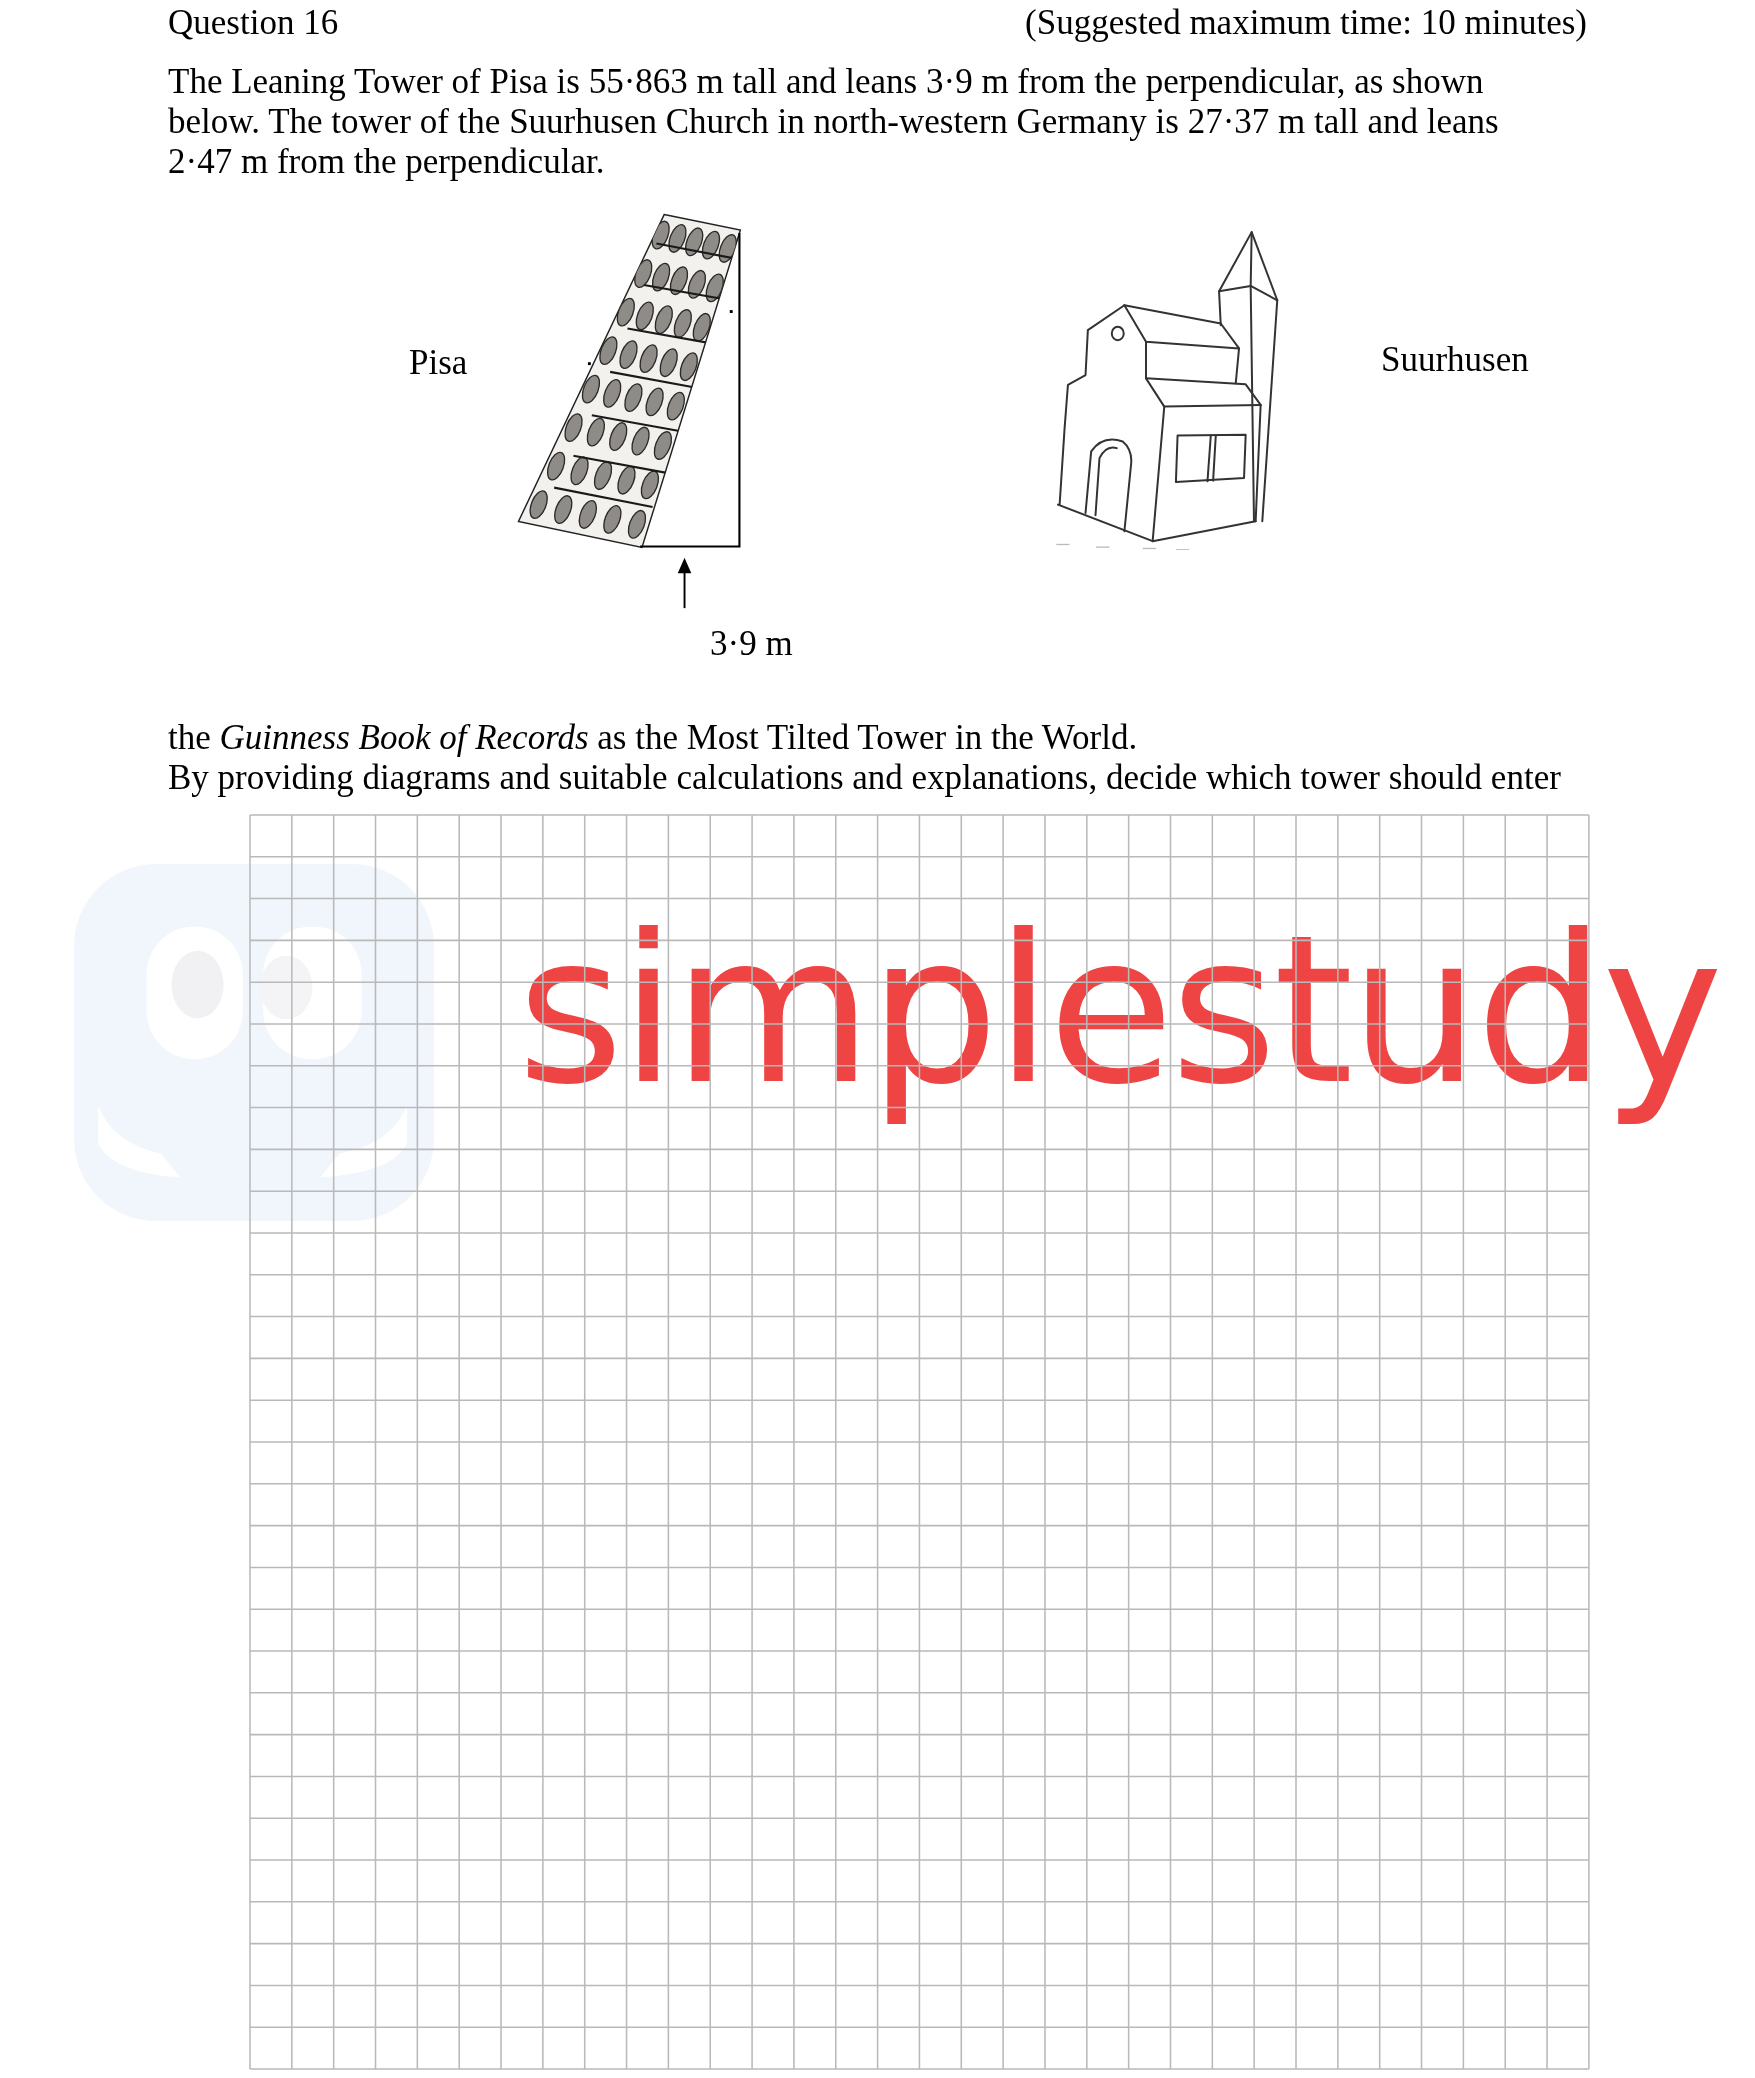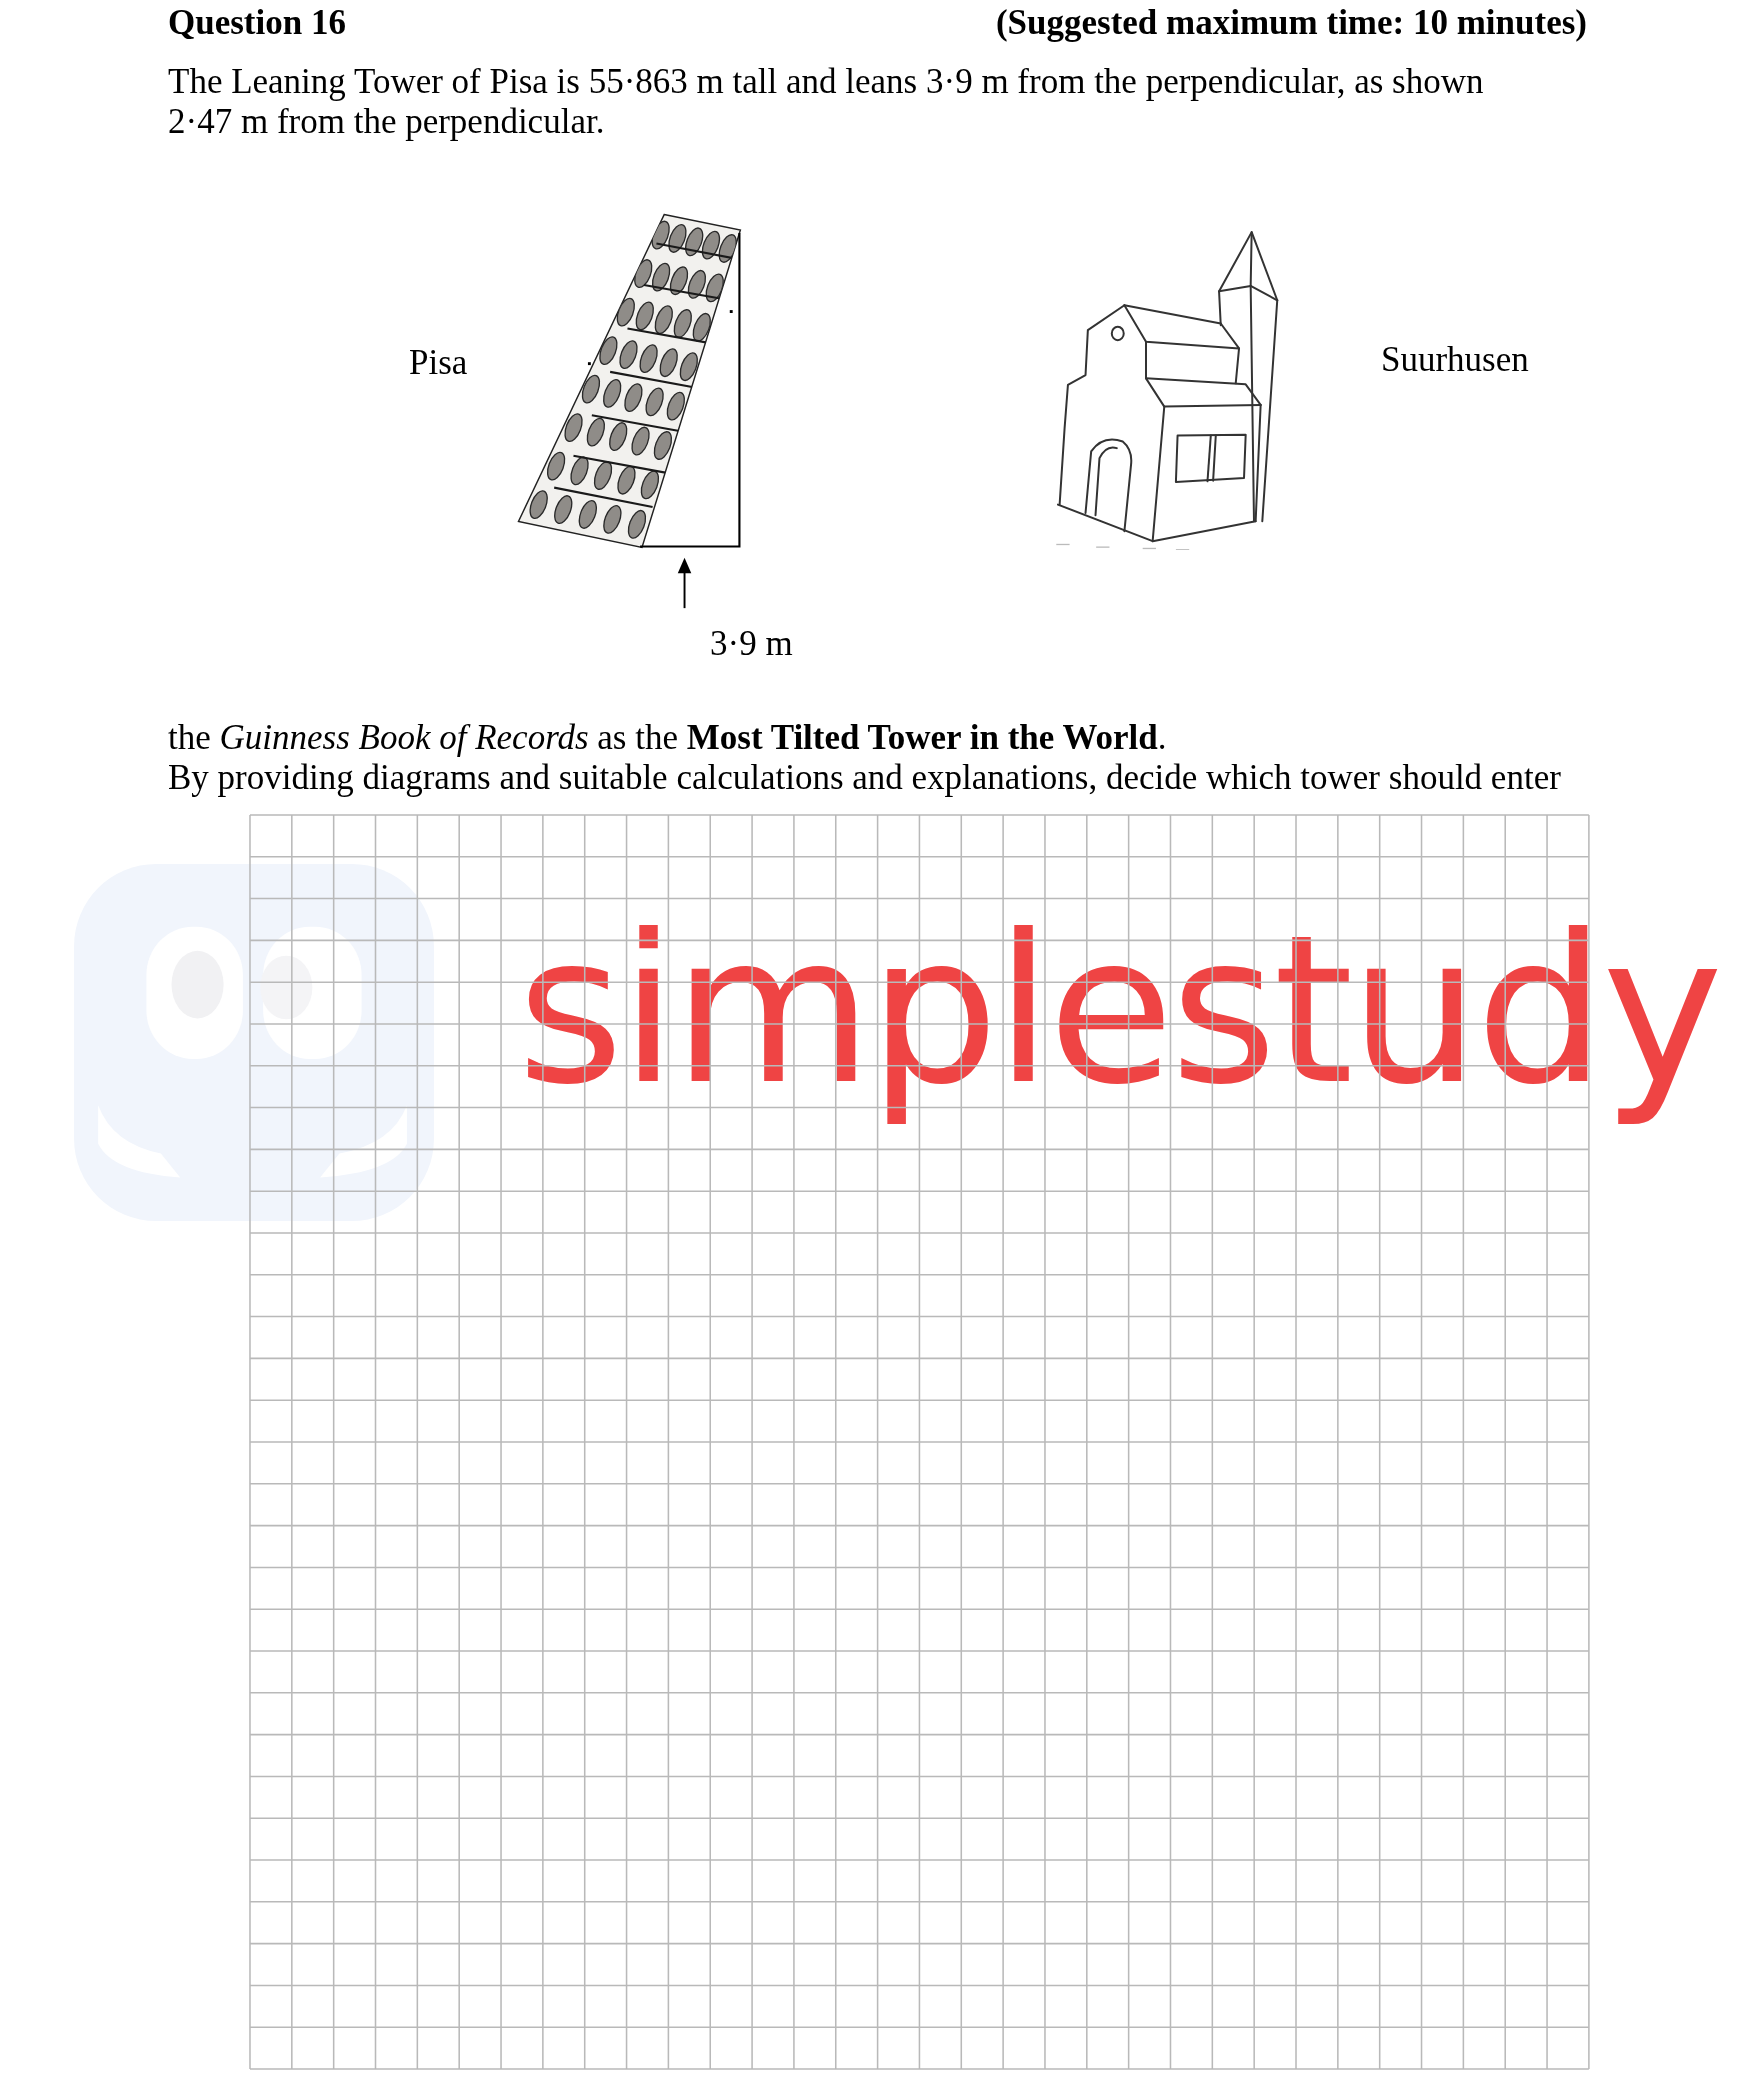--- a/index.html
+++ b/index.html
@@ -1,20 +1,20 @@
 <!DOCTYPE html>
 <html><head>
 <meta charset="utf-8">
 <style>
   html, body { margin: 0; padding: 0; background: #ffffff; }
   body { width: 1755px; height: 2079px; position: relative; overflow: hidden;
          font-family: "Liberation Serif", "DejaVu Serif", serif; color: #000; }
   .abs { position: absolute; }
   .txt { font-size: 35px; line-height: 40px; white-space: nowrap; }
-  .bold { font-weight: bold; }
+  .bold { font-weight: normal; }
   .ital { font-style: italic; }
   #watermark-logo { left: 74px; top: 864px; width: 360px; height: 357px; }
   #watermark-text { left: 517px; top: 908px; font-family: "DejaVu Sans", "Liberation Sans", sans-serif;
                     font-size: 205px; color: #ef4444; letter-spacing: -3.9px; line-height: 1; white-space: nowrap; }
   #grid { left: 249px; top: 814px; }
   #pisa-svg { left: 502px; top: 203px; }
   #church-svg { left: 1043px; top: 212px; }
   #arrow-svg { left: 671px; top: 554px; }
 </style>
 </head>
@@ -29,20 +29,21 @@
   <path d="M25 250 Q40 290 90 300 L110 325 Q40 320 25 290 Z" fill="#ffffff"></path>
   <path d="M345 250 Q330 290 275 300 L255 325 Q330 320 345 290 Z" fill="#ffffff"></path>
 </svg>
 <div id="watermark-text" class="abs">simplestudy</div>
 
 <div class="abs txt bold" style="left:168px; top:2.9px;">Question 16</div>
 <div class="abs txt bold" style="right:168px; top:2.9px;">(Suggested maximum time: 10 minutes)</div>
 
 <div class="abs" style="left:168px; top:62px;">
   <div class="txt">The Leaning Tower of Pisa is 55·863 m tall and leans 3·9 m from the perpendicular, as shown</div>
+  <div class="txt">below.  The tower of the Suurhusen Church in north-western Germany is 27·37 m tall and leans</div>
   <div class="txt">2·47 m from the perpendicular.</div>
 </div>
 
 <div class="abs txt" style="left:409px; top:343px;">Pisa</div>
 
 <svg id="pisa-svg" class="abs" width="251" height="357" viewBox="520 210 260 370">
   <defs>
     <clipPath id="towerClip">
       <polygon points="688,222 767,238 665,567 537,540"></polygon>
     </clipPath>

